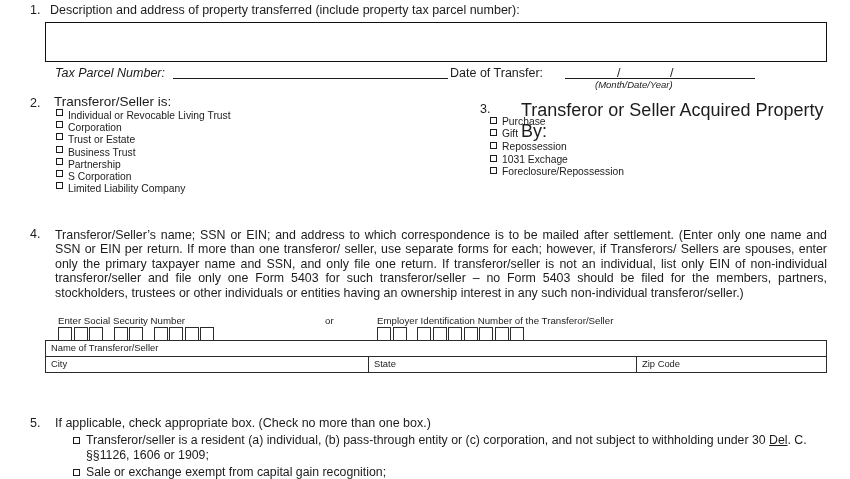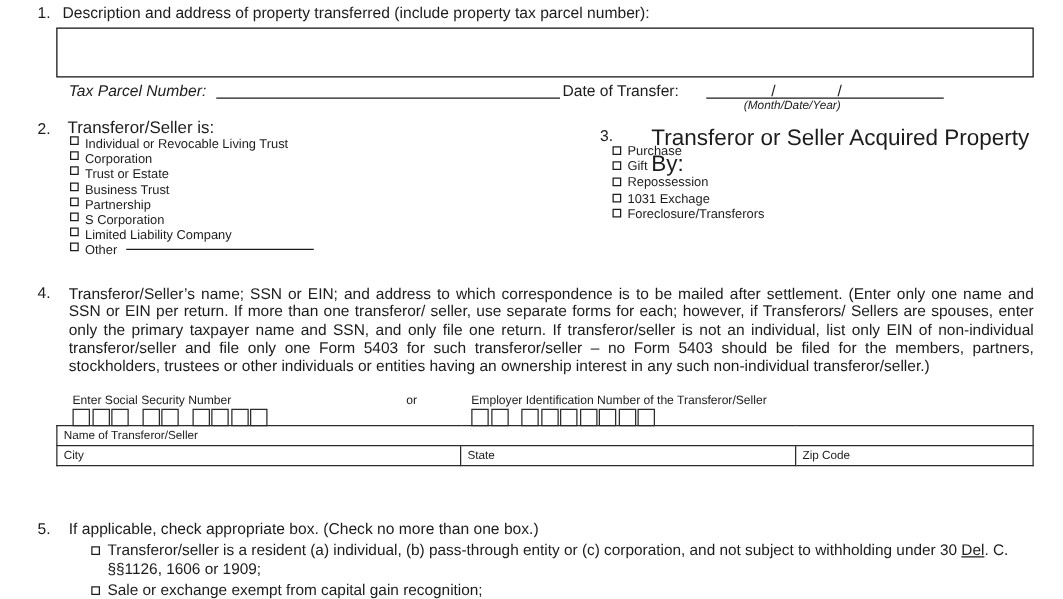--- a/index.html
+++ b/index.html
@@ -226,25 +226,20 @@
       <span>Partnership</span>
     </li>
     <li>
       <span class="cbox"></span>
       <span>S Corporation</span>
     </li>
     <li>
       <span class="cbox"></span>
       <span>Limited Liability Company</span>
     </li>
-    <li>
-      <span class="cbox"></span>
-      <span>Other</span>
-      <span class="rule" id="sec2-other-rule"></span>
-    </li>
   </ul>
 </div>
 
 <div class="abs" id="sec3">
   <span id="sec3-num">3.</span>
   <span id="sec3-title">Transferor or Seller Acquired Property By:</span>
   <ul id="sec3-list">
     <li>
       <span class="cbox"></span>
       <span>Purchase</span>
@@ -256,21 +251,21 @@
     <li>
       <span class="cbox"></span>
       <span>Repossession</span>
     </li>
     <li>
       <span class="cbox"></span>
       <span>1031 Exchage</span>
     </li>
     <li>
       <span class="cbox"></span>
-      <span>Foreclosure/Transferors</span>
+      <span>Foreclosure/Repossession</span>
     </li>
   </ul>
 </div>
 
 <div class="num" id="sec4-num">4.</div>
 <div id="sec4-body">
   <p>Transferor/Seller’s name; SSN or EIN; and address to which correspondence is to be mailed after settlement. (Enter only one name and SSN or EIN per return.  If more than one transferor/ seller, use separate forms for each; however, if Transferors/ Sellers are spouses, enter only the primary taxpayer name and SSN, and only file one return.  If transferor/seller is not an individual, list only EIN of non-individual transferor/seller and file only one Form 5403 for such transferor/seller – no Form 5403 should be filed for the members, partners, stockholders, trustees or other individuals or entities having an ownership interest in any such non-individual transferor/seller.)</p>
 </div>
 
 <div class="abs" id="idrow">

